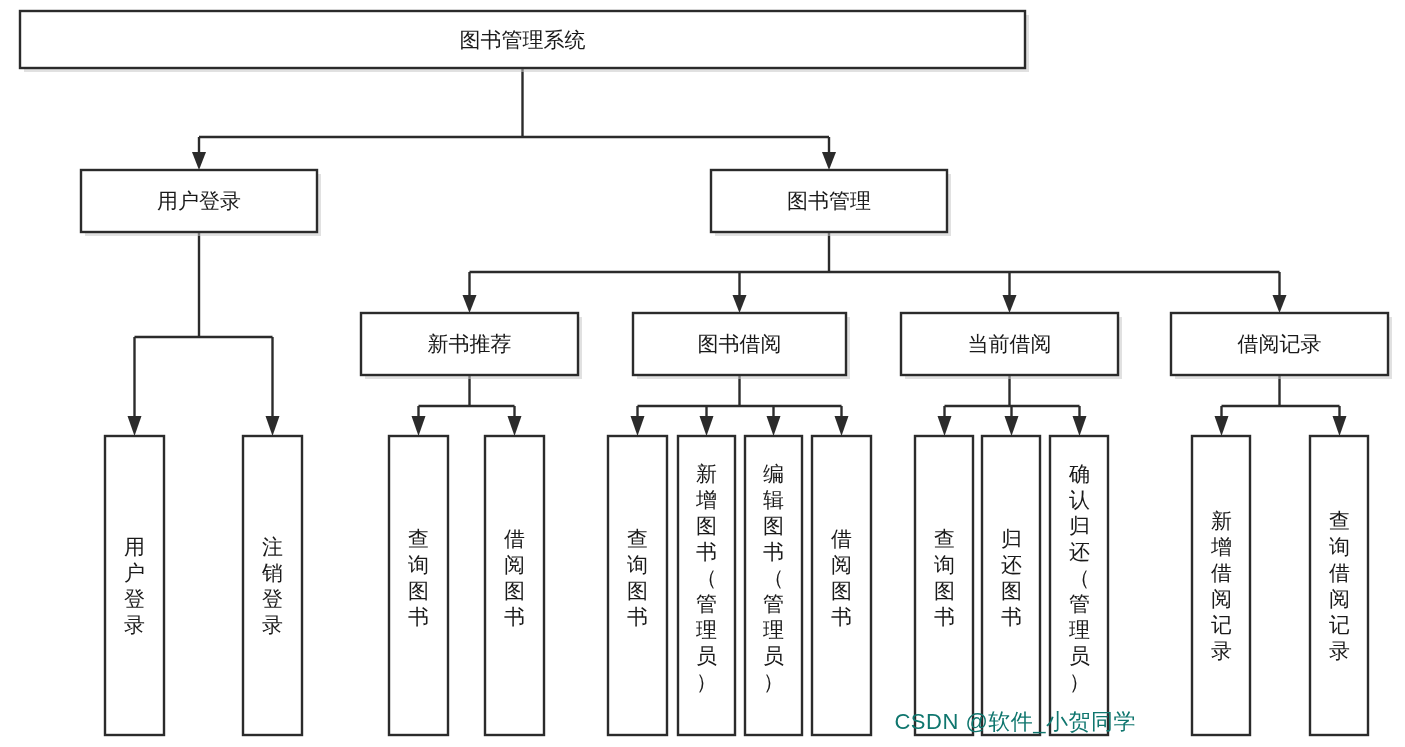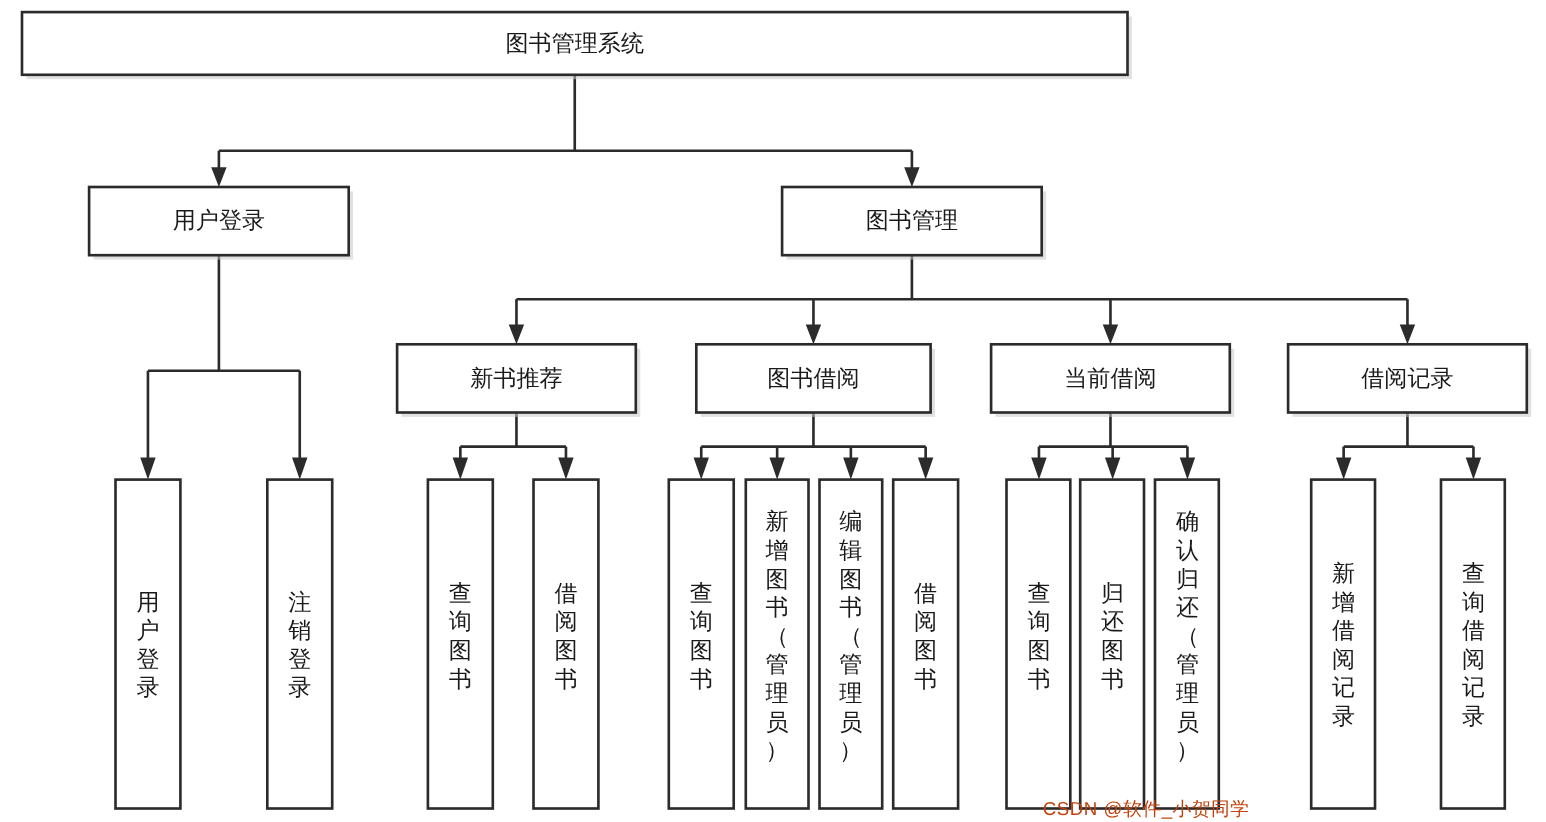--- a/index.html
+++ b/index.html
@@ -54,24 +54,24 @@
   }
   .node-label-v {
     font-family: "Liberation Sans", "DejaVu Sans", sans-serif;
     font-size: 21px;
     fill: #1a1a1a;
     text-anchor: middle;
   }
   .watermark {
     position: absolute;
     right: 12px;
-    bottom: 0;
-    font-family: "Liberation Sans", "DejaVu Sans", sans-serif;
-    font-size: 17px;
-    color: #c2410c;
+    bottom: 10px;
+    font-family: "Liberation Sans", "DejaVu Sans", sans-serif;
+    font-size: 22px;
+    color: #0f766e;
     white-space: nowrap;
     letter-spacing: 0.5px;
     user-select: none;
   }
 </style>
 </head>
 <body>
 
 <div id="diagram-root">
 

